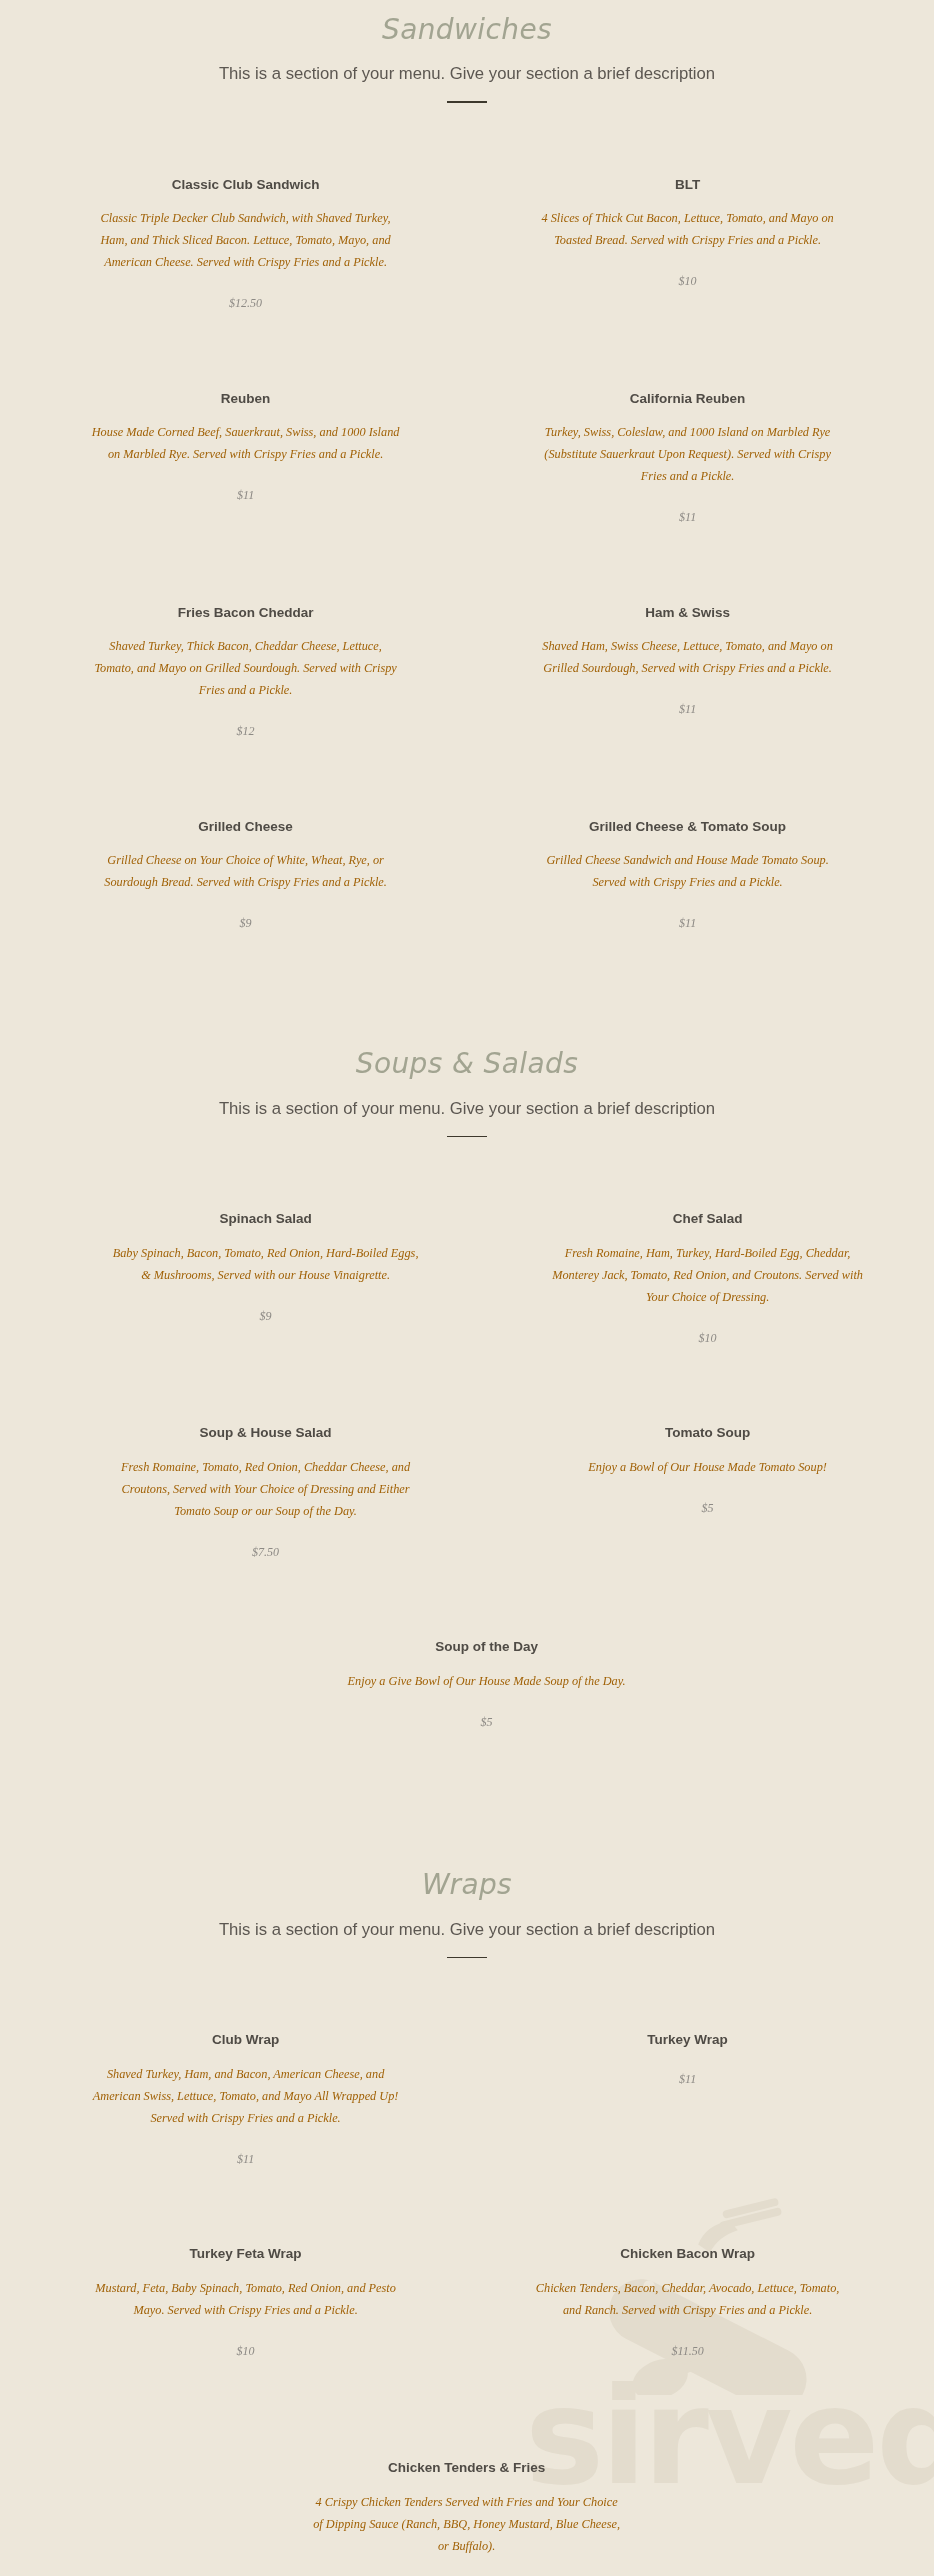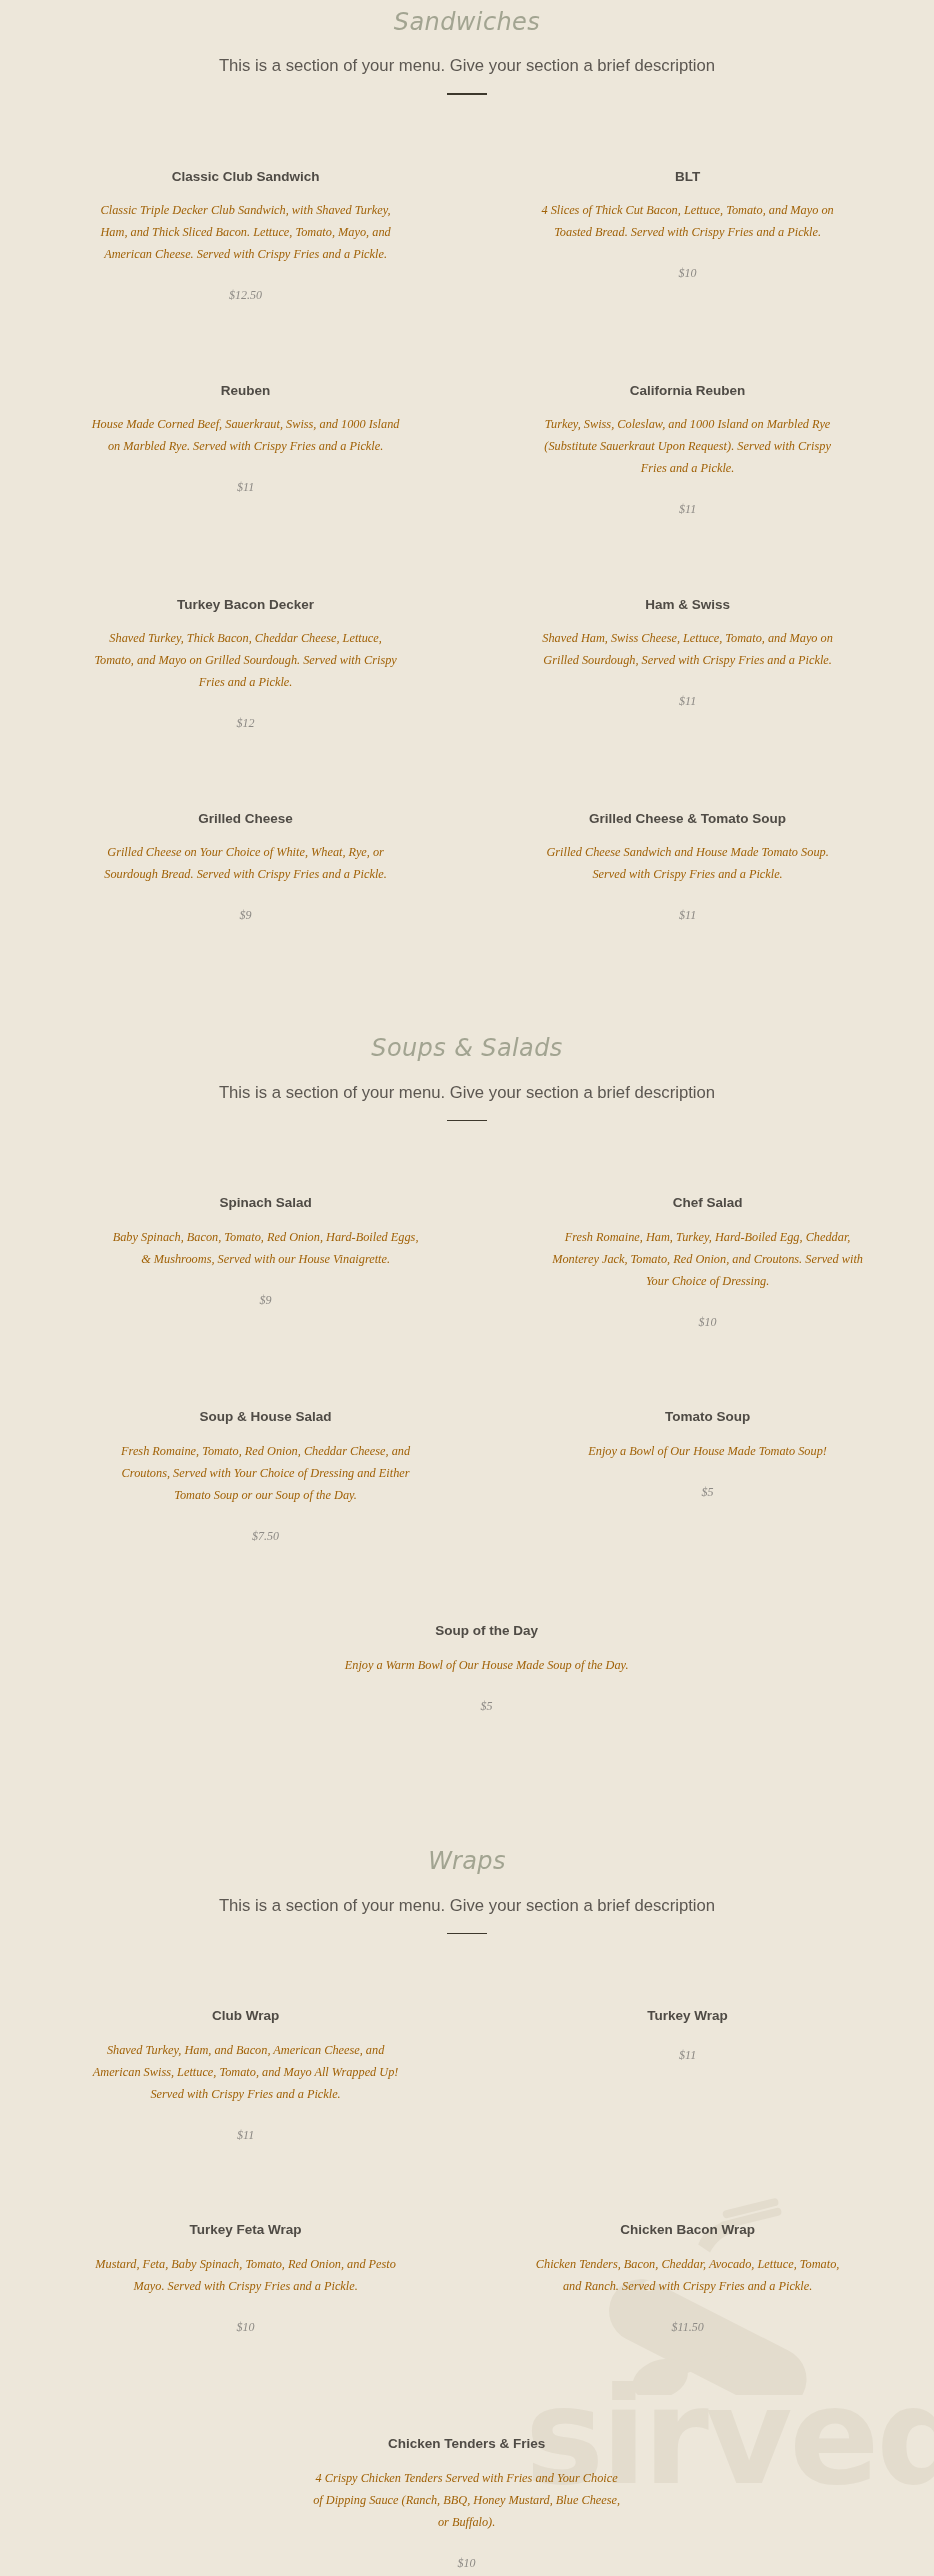--- a/index.html
+++ b/index.html
@@ -24,24 +24,24 @@
       position: relative;
       width: 934px;
     }
     .section-header {
       text-align: center;
     }
     .section-title {
       font-family: "DejaVu Sans", sans-serif;
       font-weight: 200;
       color: #a2a491;
-      font-size: 24px;
+      font-size: 28px;
       letter-spacing: 0.4px;
       line-height: 32px;
-      margin: 4px;
+      margin: 12px;
       font-style: italic;
     }
     .section-subtitle {
       font-family: "Liberation Sans", sans-serif;
       color: #5c5751;
       font-size: 16.7px;
       line-height: 22px;
       margin: 11px 0 0 0;
     }
     .section-divider {
@@ -170,21 +170,21 @@
         <h3 class="item-name">Reuben</h3>
         <p class="item-desc">House Made Corned Beef, Sauerkraut, Swiss, and 1000 Island on Marbled Rye. Served with Crispy Fries and a Pickle.</p>
         <p class="item-price">$11</p>
       </div>
       <div class="item">
         <h3 class="item-name">California Reuben</h3>
         <p class="item-desc">Turkey, Swiss, Coleslaw, and 1000 Island on Marbled Rye (Substitute Sauerkraut Upon Request). Served with Crispy Fries and a Pickle.</p>
         <p class="item-price">$11</p>
       </div>
       <div class="item">
-        <h3 class="item-name">Turkey Bacon Decker</h3>
+        <h3 class="item-name">Fries Bacon Cheddar</h3>
         <p class="item-desc">Shaved Turkey, Thick Bacon, Cheddar Cheese, Lettuce, Tomato, and Mayo on Grilled Sourdough. Served with Crispy Fries and a Pickle.</p>
         <p class="item-price">$12</p>
       </div>
       <div class="item">
         <h3 class="item-name">Ham &amp; Swiss</h3>
         <p class="item-desc">Shaved Ham, Swiss Cheese, Lettuce, Tomato, and Mayo on Grilled Sourdough, Served with Crispy Fries and a Pickle.</p>
         <p class="item-price">$11</p>
       </div>
       <div class="item">
         <h3 class="item-name">Grilled Cheese</h3>
@@ -222,21 +222,21 @@
         <p class="item-desc">Fresh Romaine, Tomato, Red Onion, Cheddar Cheese, and Croutons, Served with Your Choice of Dressing and Either Tomato Soup or our Soup of the Day.</p>
         <p class="item-price">$7.50</p>
       </div>
       <div class="item">
         <h3 class="item-name">Tomato Soup</h3>
         <p class="item-desc">Enjoy a Bowl of Our House Made Tomato Soup!</p>
         <p class="item-price">$5</p>
       </div>
       <div class="item full">
         <h3 class="item-name">Soup of the Day</h3>
-        <p class="item-desc">Enjoy a Warm Bowl of Our House Made Soup of the Day.</p>
+        <p class="item-desc">Enjoy a Give Bowl of Our House Made Soup of the Day.</p>
         <p class="item-price">$5</p>
       </div>
     </div>
   </section>
 
   <section class="section" style="padding-top:4.8px;">
     <div class="section-header">
       <h2 class="section-title">Wraps</h2>
       <p class="section-subtitle" style="margin-top:17.4px;">This is a section of your menu. Give your section a brief description</p>
       <div class="section-divider"></div>

